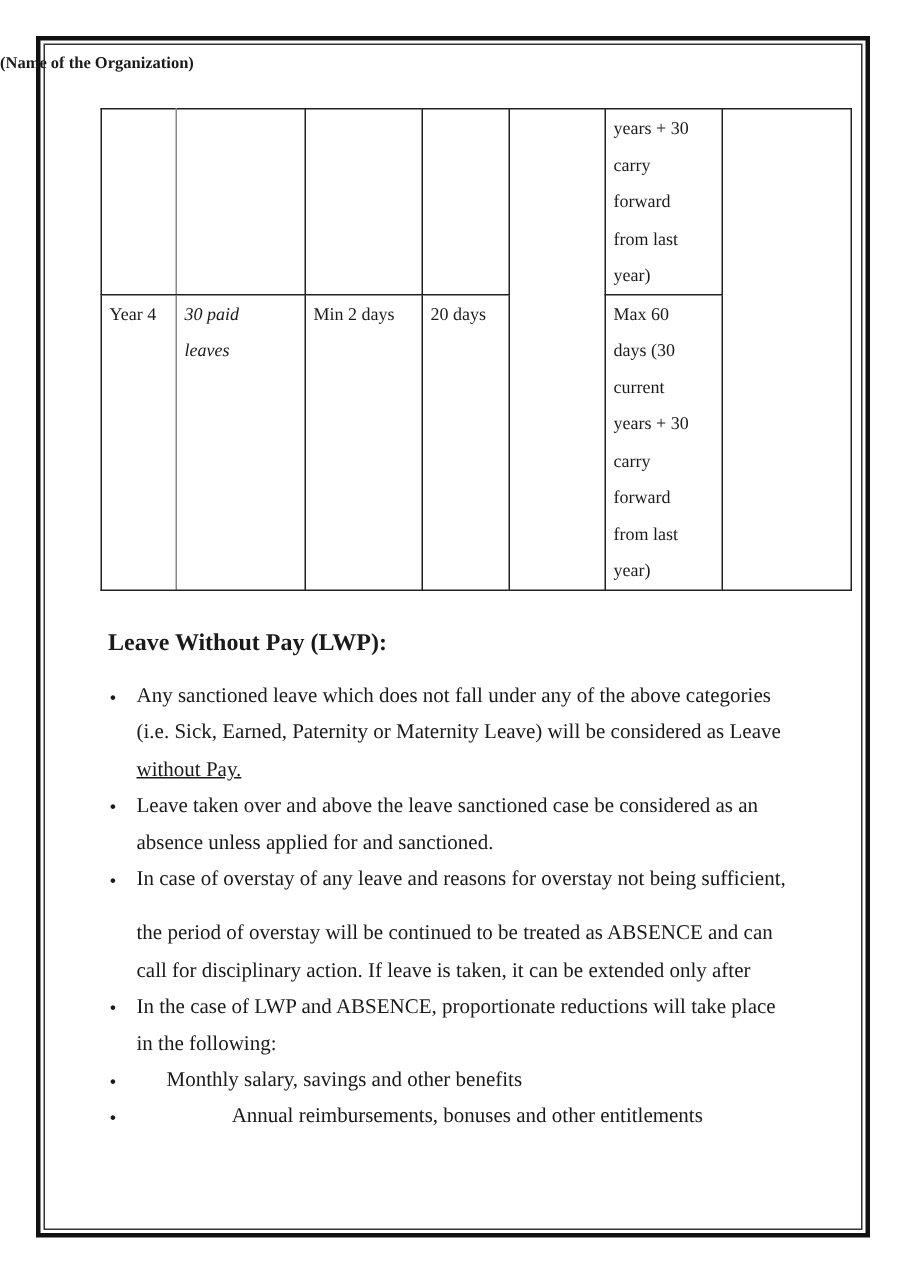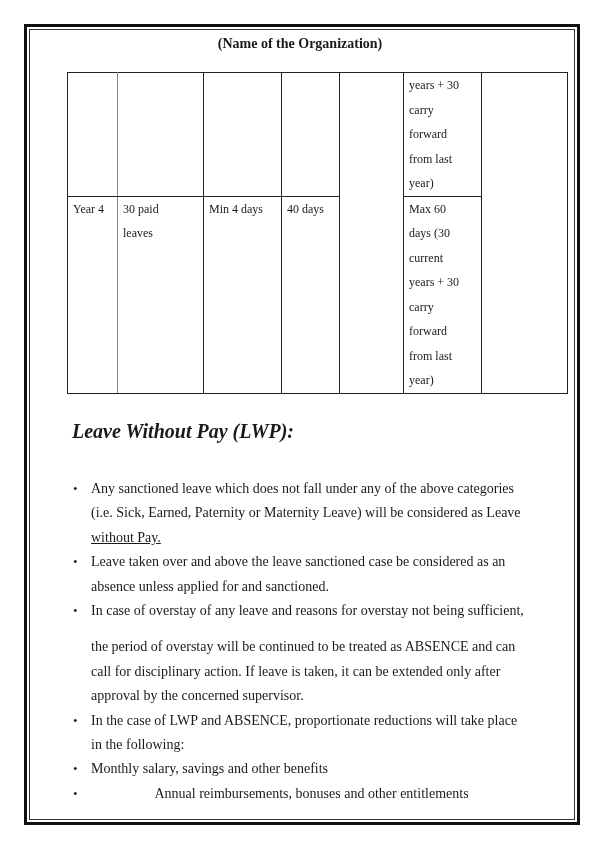--- a/index.html
+++ b/index.html
@@ -2,37 +2,37 @@
 <html><head>
 <meta charset="utf-8">
 <style>
   html, body { margin: 0; padding: 0; background: #ffffff; }
   body { width: 600px; height: 849px; position: relative; overflow: hidden;
          font-family: "Liberation Serif", "DejaVu Serif", serif; color: #1a1a1a; }
   .page-border-outer { position: absolute; left: 24px; top: 24px; width: 556px; height: 801px;
          box-sizing: border-box; border: 3px solid #111; }
   .page-border-inner { position: absolute; left: 2px; top: 2px; right: 2px; bottom: 2px;
          border: 1px solid #333; box-shadow: inset 0 0 0 0 #fff; }
-  .header-title { position: absolute; top: 36px; left: 0; width: 600px; text-align: center;
-         font-weight: bold; font-size: 14px; }
+  .header-title { position: absolute; top: 36px; left: 0; width: 600px; text-align: left;
+         font-weight: bold; font-size: 11px; }
   table.leave-table { position: absolute; left: 67px; top: 72px; border-collapse: collapse;
          font-size: 12px; line-height: 24.5px; }
   table.leave-table td { border: 1.3px solid #222; vertical-align: top; padding: 0 4px 0 5px;
          box-sizing: border-box; }
   table.leave-table td.c1 { width: 50px; border-right-color: #888; }
-  table.leave-table td.c2 { width: 86px; }
+  table.leave-table td.c2 { width: 86px; font-style: italic; }
   table.leave-table td.c3 { width: 78px; }
   table.leave-table td.c4 { width: 58px; }
   table.leave-table td.c5 { width: 64px; }
   table.leave-table td.c6 { width: 78px; }
   table.leave-table td.c7 { width: 86px; }
   table.leave-table tr.r1 td { height: 123px; }
   table.leave-table tr.r2 td { height: 195px; }
   .cell-lines span { display: block; }
-  .section-heading { position: absolute; left: 72px; top: 420px; font-weight: bold; font-size: 20px; font-style: italic; }
+  .section-heading { position: absolute; left: 72px; top: 420px; font-weight: bold; font-size: 16px; }
   ul.lwp-list { position: absolute; left: 72px; top: 453px; width: 460px; margin: 0; padding: 0;
          list-style: none; font-size: 14px; line-height: 24.4px; }
   ul.lwp-list li { position: relative; padding-left: 19px; }
   ul.lwp-list li .bullet { position: absolute; left: 1px; top: 0; font-size: 13px; }
 </style>
 </head>
 <body>
 
 <div class="page-border-outer">
   <div class="page-border-inner"></div>
@@ -56,63 +56,62 @@
       <span>year)</span>
     </td>
     <td class="c7" rowspan="2"></td>
   </tr>
   <tr class="r2">
     <td class="c1">Year 4</td>
     <td class="c2 cell-lines">
       <span>30 paid</span>
       <span>leaves</span>
     </td>
-    <td class="c3">Min 4 days</td>
-    <td class="c4">40 days</td>
+    <td class="c3">Min 2 days</td>
+    <td class="c4">20 days</td>
     <td class="c6 cell-lines">
       <span>Max 60</span>
       <span>days (30</span>
       <span>current</span>
       <span>years + 30</span>
       <span>carry</span>
       <span>forward</span>
       <span>from last</span>
       <span>year)</span>
     </td>
   </tr>
 </tbody>
   </table>
 
 <div class="section-heading">Leave Without Pay (LWP):</div>
 
 <ul class="lwp-list" id="lwp-list">
     <li>
       <span class="bullet">•</span>
-      <span style="display: block; margin-top: 24px;">Any sanctioned leave which does not fall under any of the above categories</span>
+      <span style="display: block;">Any sanctioned leave which does not fall under any of the above categories</span>
       <span style="display: block;">(i.e. Sick, Earned, Paternity or Maternity Leave) will be considered as Leave</span>
       <span style="display: block; text-decoration: underline;">without Pay.</span>
     </li>
     <li>
       <span class="bullet">•</span>
       <span style="display: block;">Leave taken over and above the leave sanctioned case be considered as an</span>
       <span style="display: block;">absence unless applied for and sanctioned.</span>
     </li>
     <li>
       <span class="bullet">•</span>
       <span style="display: block;">In case of overstay of any leave and reasons for overstay not being sufficient,</span>
       <span style="display: block; margin-top: 12px;">the period of overstay will be continued to be treated as ABSENCE and can</span>
       <span style="display: block;">call for disciplinary action. If leave is taken, it can be extended only after</span>
-      <span style="display: block;">approval by the concerned supervisor.</span>
     </li>
     <li>
       <span class="bullet">•</span>
       <span style="display: block;">In the case of LWP and ABSENCE, proportionate reductions will take place</span>
       <span style="display: block;">in the following:</span>
     </li>
     <li>
       <span class="bullet">•</span>
-      <span style="display: block;">Monthly salary, savings and other benefits</span>
+      <span style="display: block; margin-left: 20px;">Monthly salary, savings and other benefits</span>
     </li>
     <li>
       <span class="bullet">•</span>
       <span style="display: block; text-align: center;">Annual reimbursements, bonuses and other entitlements</span>
     </li>
   </ul>
 
 </body></html>

